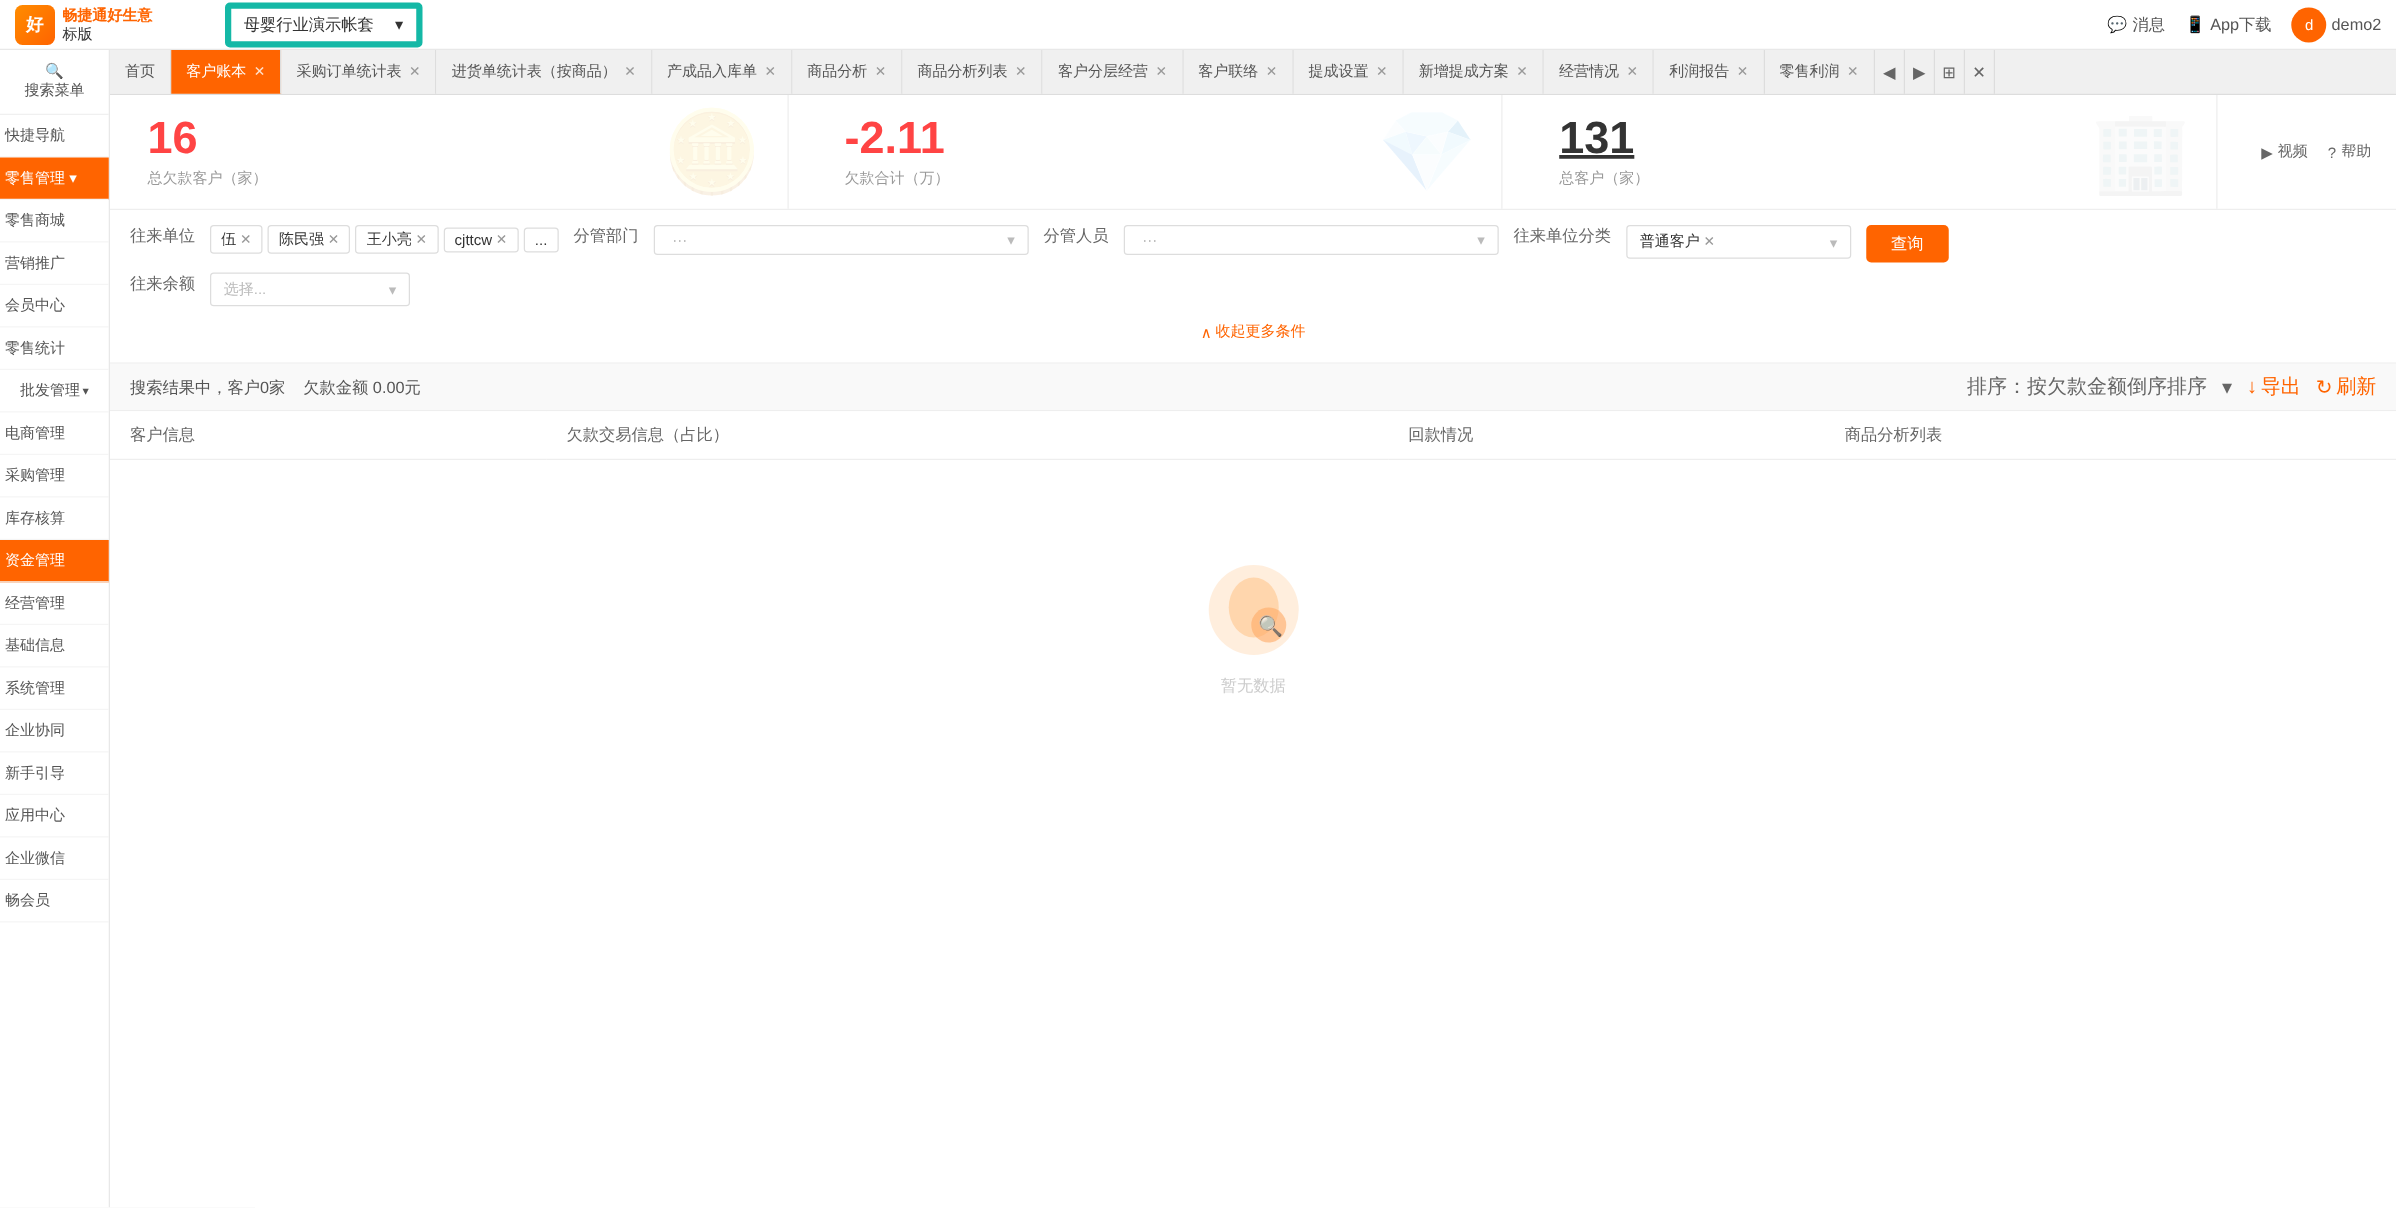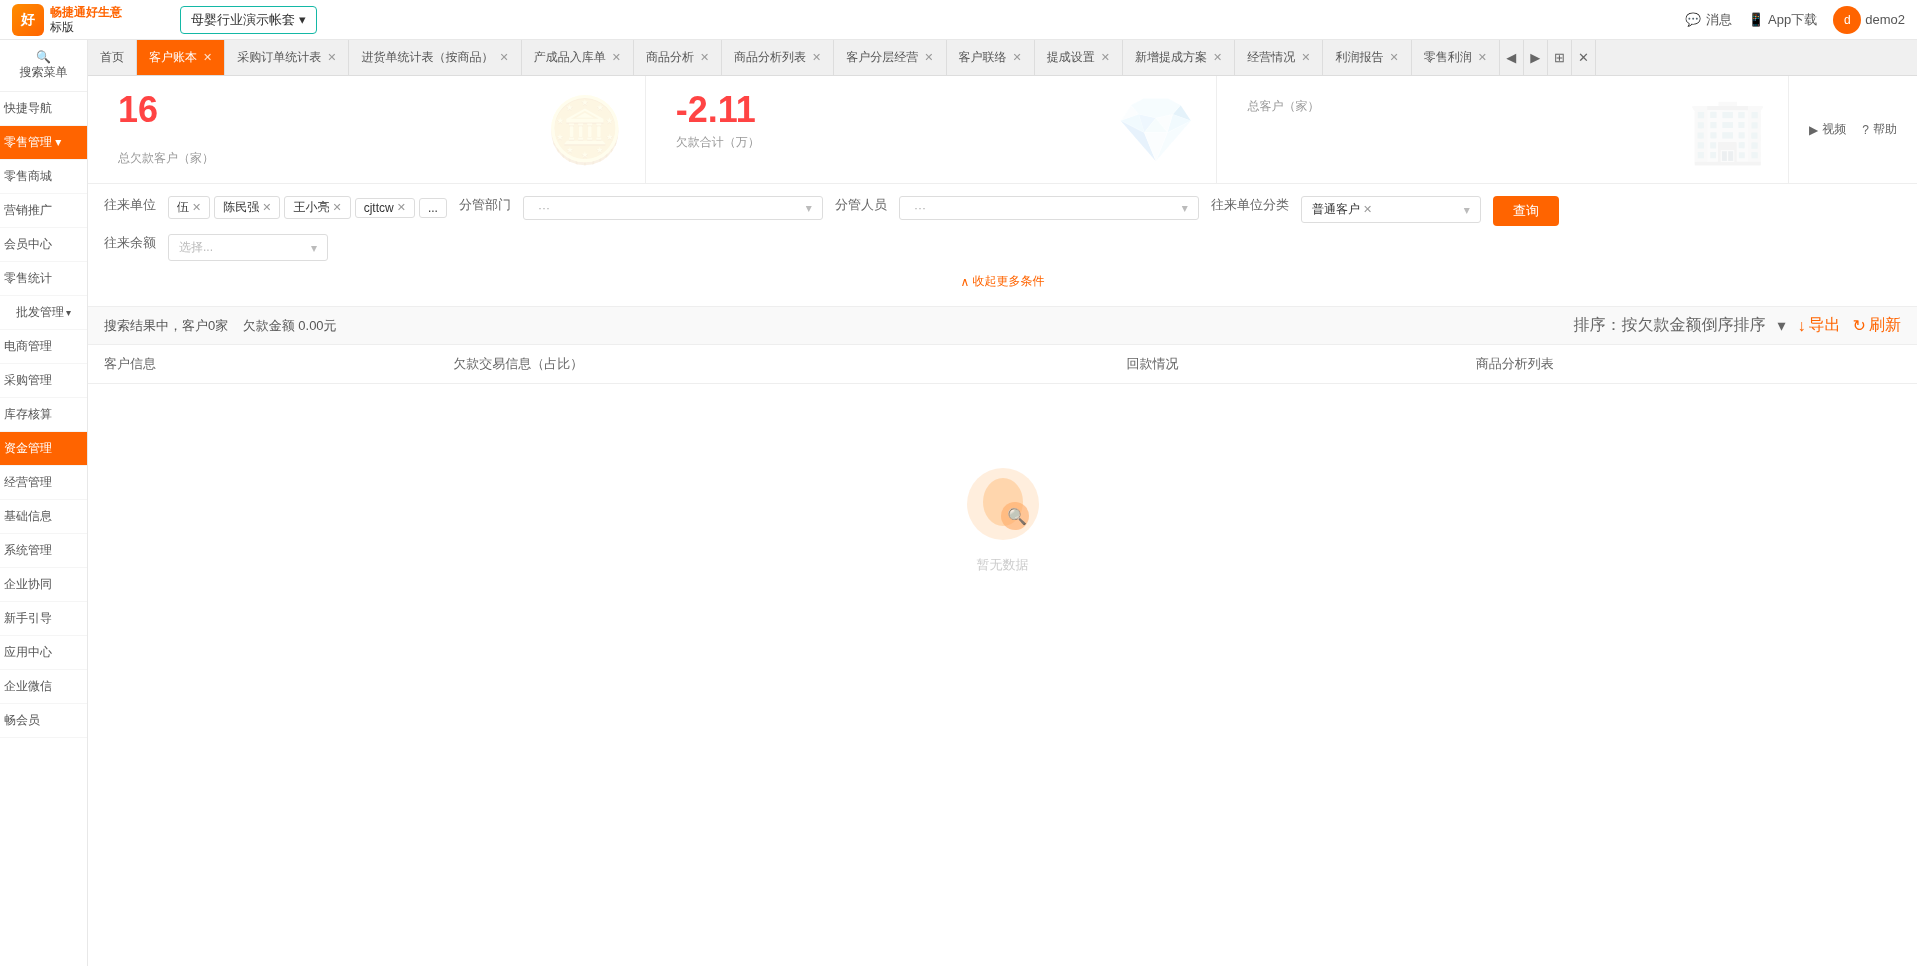--- a/index.html
+++ b/index.html
@@ -12,21 +12,21 @@
     .sidebar { width: 88px; background: #fff; border-right: 1px solid #e8e8e8; display: flex; flex-direction: column; flex-shrink: 0; }
     .content-area { flex: 1; display: flex; flex-direction: column; overflow: hidden; }
     .tab-bar { height: 36px; background: #f0f0f0; display: flex; align-items: center; border-bottom: 1px solid #ddd; flex-shrink: 0; overflow: hidden; }
     .page-content { flex: 1; overflow-y: auto; background: #fff; }
 
     
     .logo-area { display: flex; align-items: center; gap: 6px; min-width: 160px; }
     .logo-icon { width: 32px; height: 32px; background: linear-gradient(135deg, #ff8c00, #ff6400); border-radius: 6px; display: flex; align-items: center; justify-content: center; color: #fff; font-size: 14px; font-weight: bold; }
     .logo-text { font-size: 12px; color: #333; line-height: 1.2; }
     .logo-text .brand { color: #ff6400; font-weight: bold; }
-    .selector-btn { display: flex; align-items: center; gap: 4px; padding: 4px 10px; border: 1px solid #14b8a6; border-radius: 4px; cursor: pointer; font-size: 13px; color: #333; margin-left: 8px; }
+    .selector-btn { display: flex; align-items: center; gap: 17px; padding: 4px 10px; border: 5px solid #14b8a6; border-radius: 4px; cursor: pointer; font-size: 13px; color: #333; margin-left: 8px; }
     .top-actions { margin-left: auto; display: flex; align-items: center; gap: 16px; }
     .top-action-item { display: flex; align-items: center; gap: 4px; color: #555; cursor: pointer; font-size: 13px; }
     .avatar { width: 28px; height: 28px; border-radius: 50%; background: #ff6400; color: #fff; display: flex; align-items: center; justify-content: center; font-size: 12px; }
 
     
     .sidebar-search { padding: 10px 6px; text-align: center; color: #555; font-size: 12px; cursor: pointer; border-bottom: 1px solid #f0f0f0; }
     .sidebar-nav-item { padding: 8px 4px; text-align: left; color: #555; font-size: 12px; cursor: pointer; border-bottom: 1px solid #f5f5f5; }
     .sidebar-nav-item.active { background: #ff6400; color: #fff; }
     .sidebar-nav-item.has-sub { display: flex; align-items: center; justify-content: center; gap: 2px; }
     .sidebar-nav-item .sub-arrow { font-size: 10px; }
@@ -230,32 +230,33 @@
           <span class="close-x">✕</span>
         </div>
         <div class="tab-nav-btn">◀</div>
         <div class="tab-nav-btn">▶</div>
         <div class="tab-nav-btn">⊞</div>
         <div class="tab-nav-btn">✕</div>
       </div>
 
       <div class="page-content">
 
-        <div style="display:flex; align-items:stretch; border-bottom:1px solid #eee; background:#fff; position:relative;">
+        <div style="display:flex; align-items:stretch; border-bottom:1px solid #eee; background:#fff; position:relative;gap:15px;">
           <div style="padding: 16px 16px 16px 30px; flex:1; border-right:1px solid #eee; position:relative; overflow:hidden;">
             <div style="font-size:36px; font-weight:bold; color:#ff4444; line-height:1;">16</div>
-            <div style="font-size:12px; color:#999; margin-top:22px;">总欠款客户（家）</div>
+            <div style="font-size:12px; color:#999; margin-top:6px;">总欠款客户（家）</div>
             <div style="position:absolute; right:20px; top:50%; transform:translateY(-50%); opacity:0.12; font-size:64px; color:#ff8c00;">🪙</div>
           </div>
           <div style="padding: 16px 30px; flex:1; border-right:1px solid #eee; position:relative; overflow:hidden;">
             <div style="font-size:36px; font-weight:bold; color:#ff4444; line-height:1;">-2.11</div>
             <div style="font-size:12px; color:#999; margin-top:6px;">欠款合计（万）</div>
             <div style="position:absolute; right:20px; top:50%; transform:translateY(-50%); opacity:0.1; font-size:64px; color:#ff6666;">💎</div>
           </div>
           <div style="padding: 16px 30px; flex:1; border-right:1px solid #eee; position:relative; overflow:hidden;">
+            <div style="font-size:36px; font-weight:bold; color:#333; text-decoration:underline; line-height:1;">131</div>
             <div style="font-size:12px; color:#999; margin-top:6px;">总客户（家）</div>
             <div style="position:absolute; right:20px; top:50%; transform:translateY(-50%); opacity:0.1; font-size:64px; color:#4499cc;">🏢</div>
           </div>
           <div style="padding: 10px 20px; display:flex; align-items:center; gap:16px; flex-shrink:0;">
             <span style="display:flex; align-items:center; gap:4px; color:#666; font-size:12px; cursor:pointer;">
               <span>▶</span>
               <span>视频</span>
             </span>
             <span style="display:flex; align-items:center; gap:4px; color:#666; font-size:12px; cursor:pointer;">
               <span>?</span>

